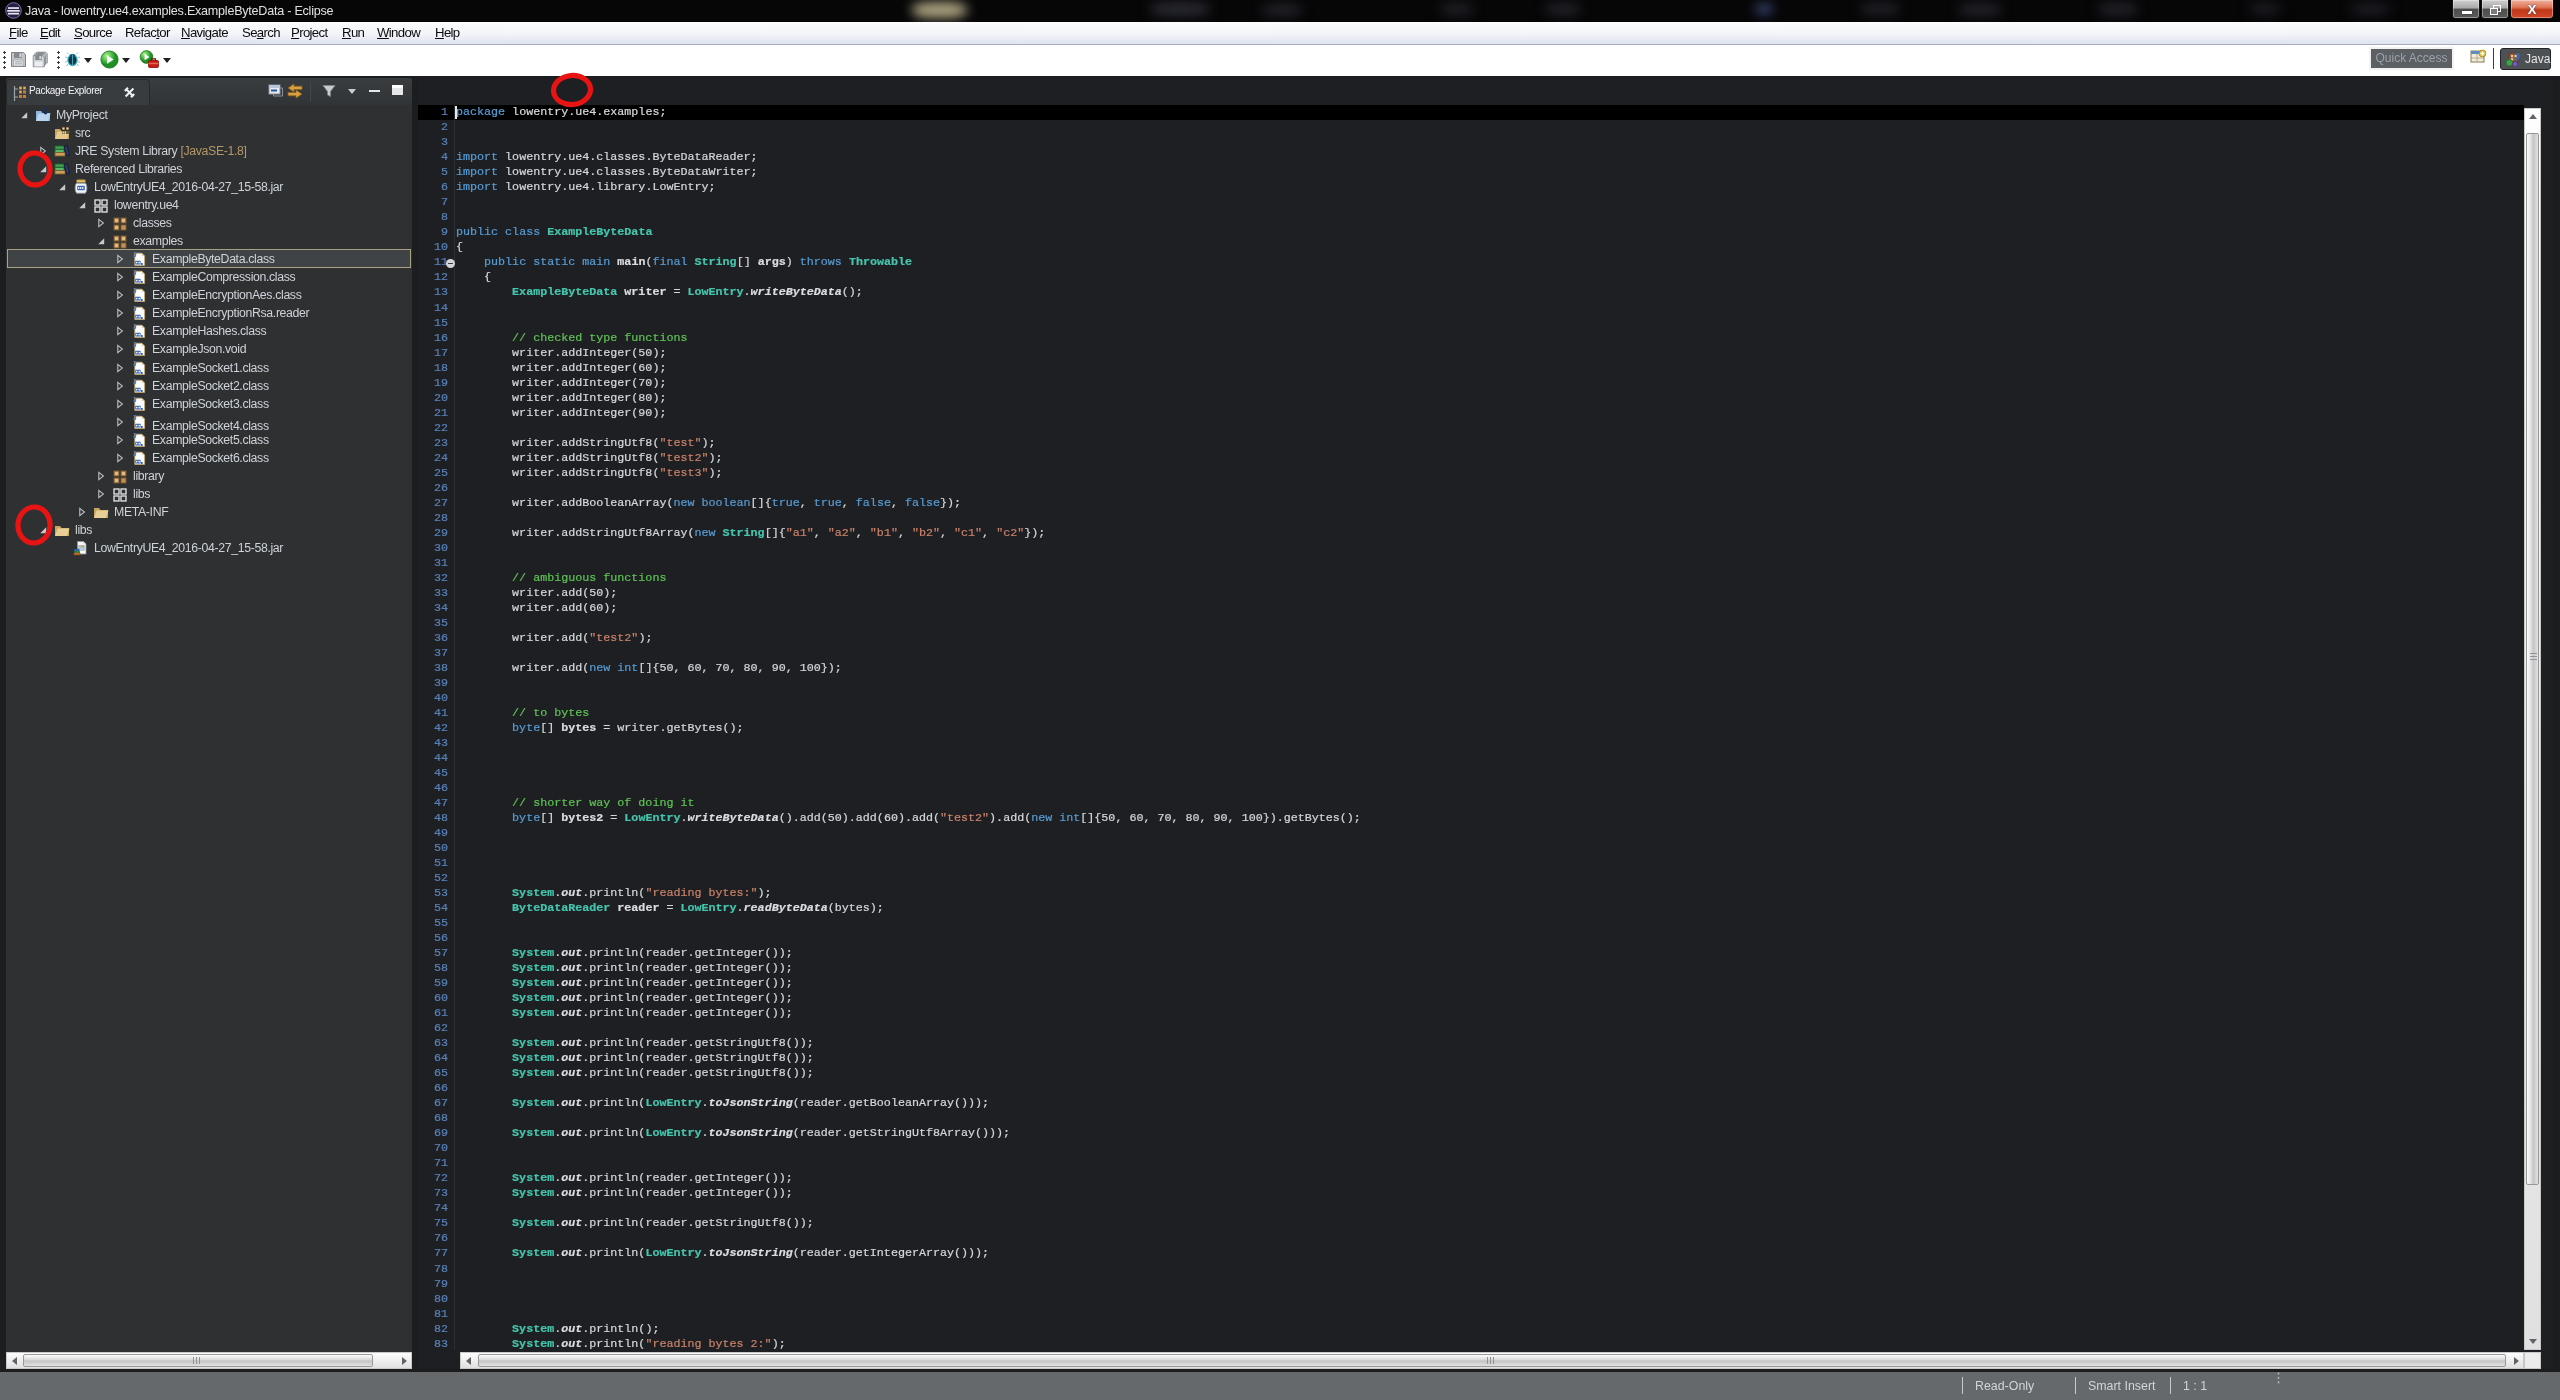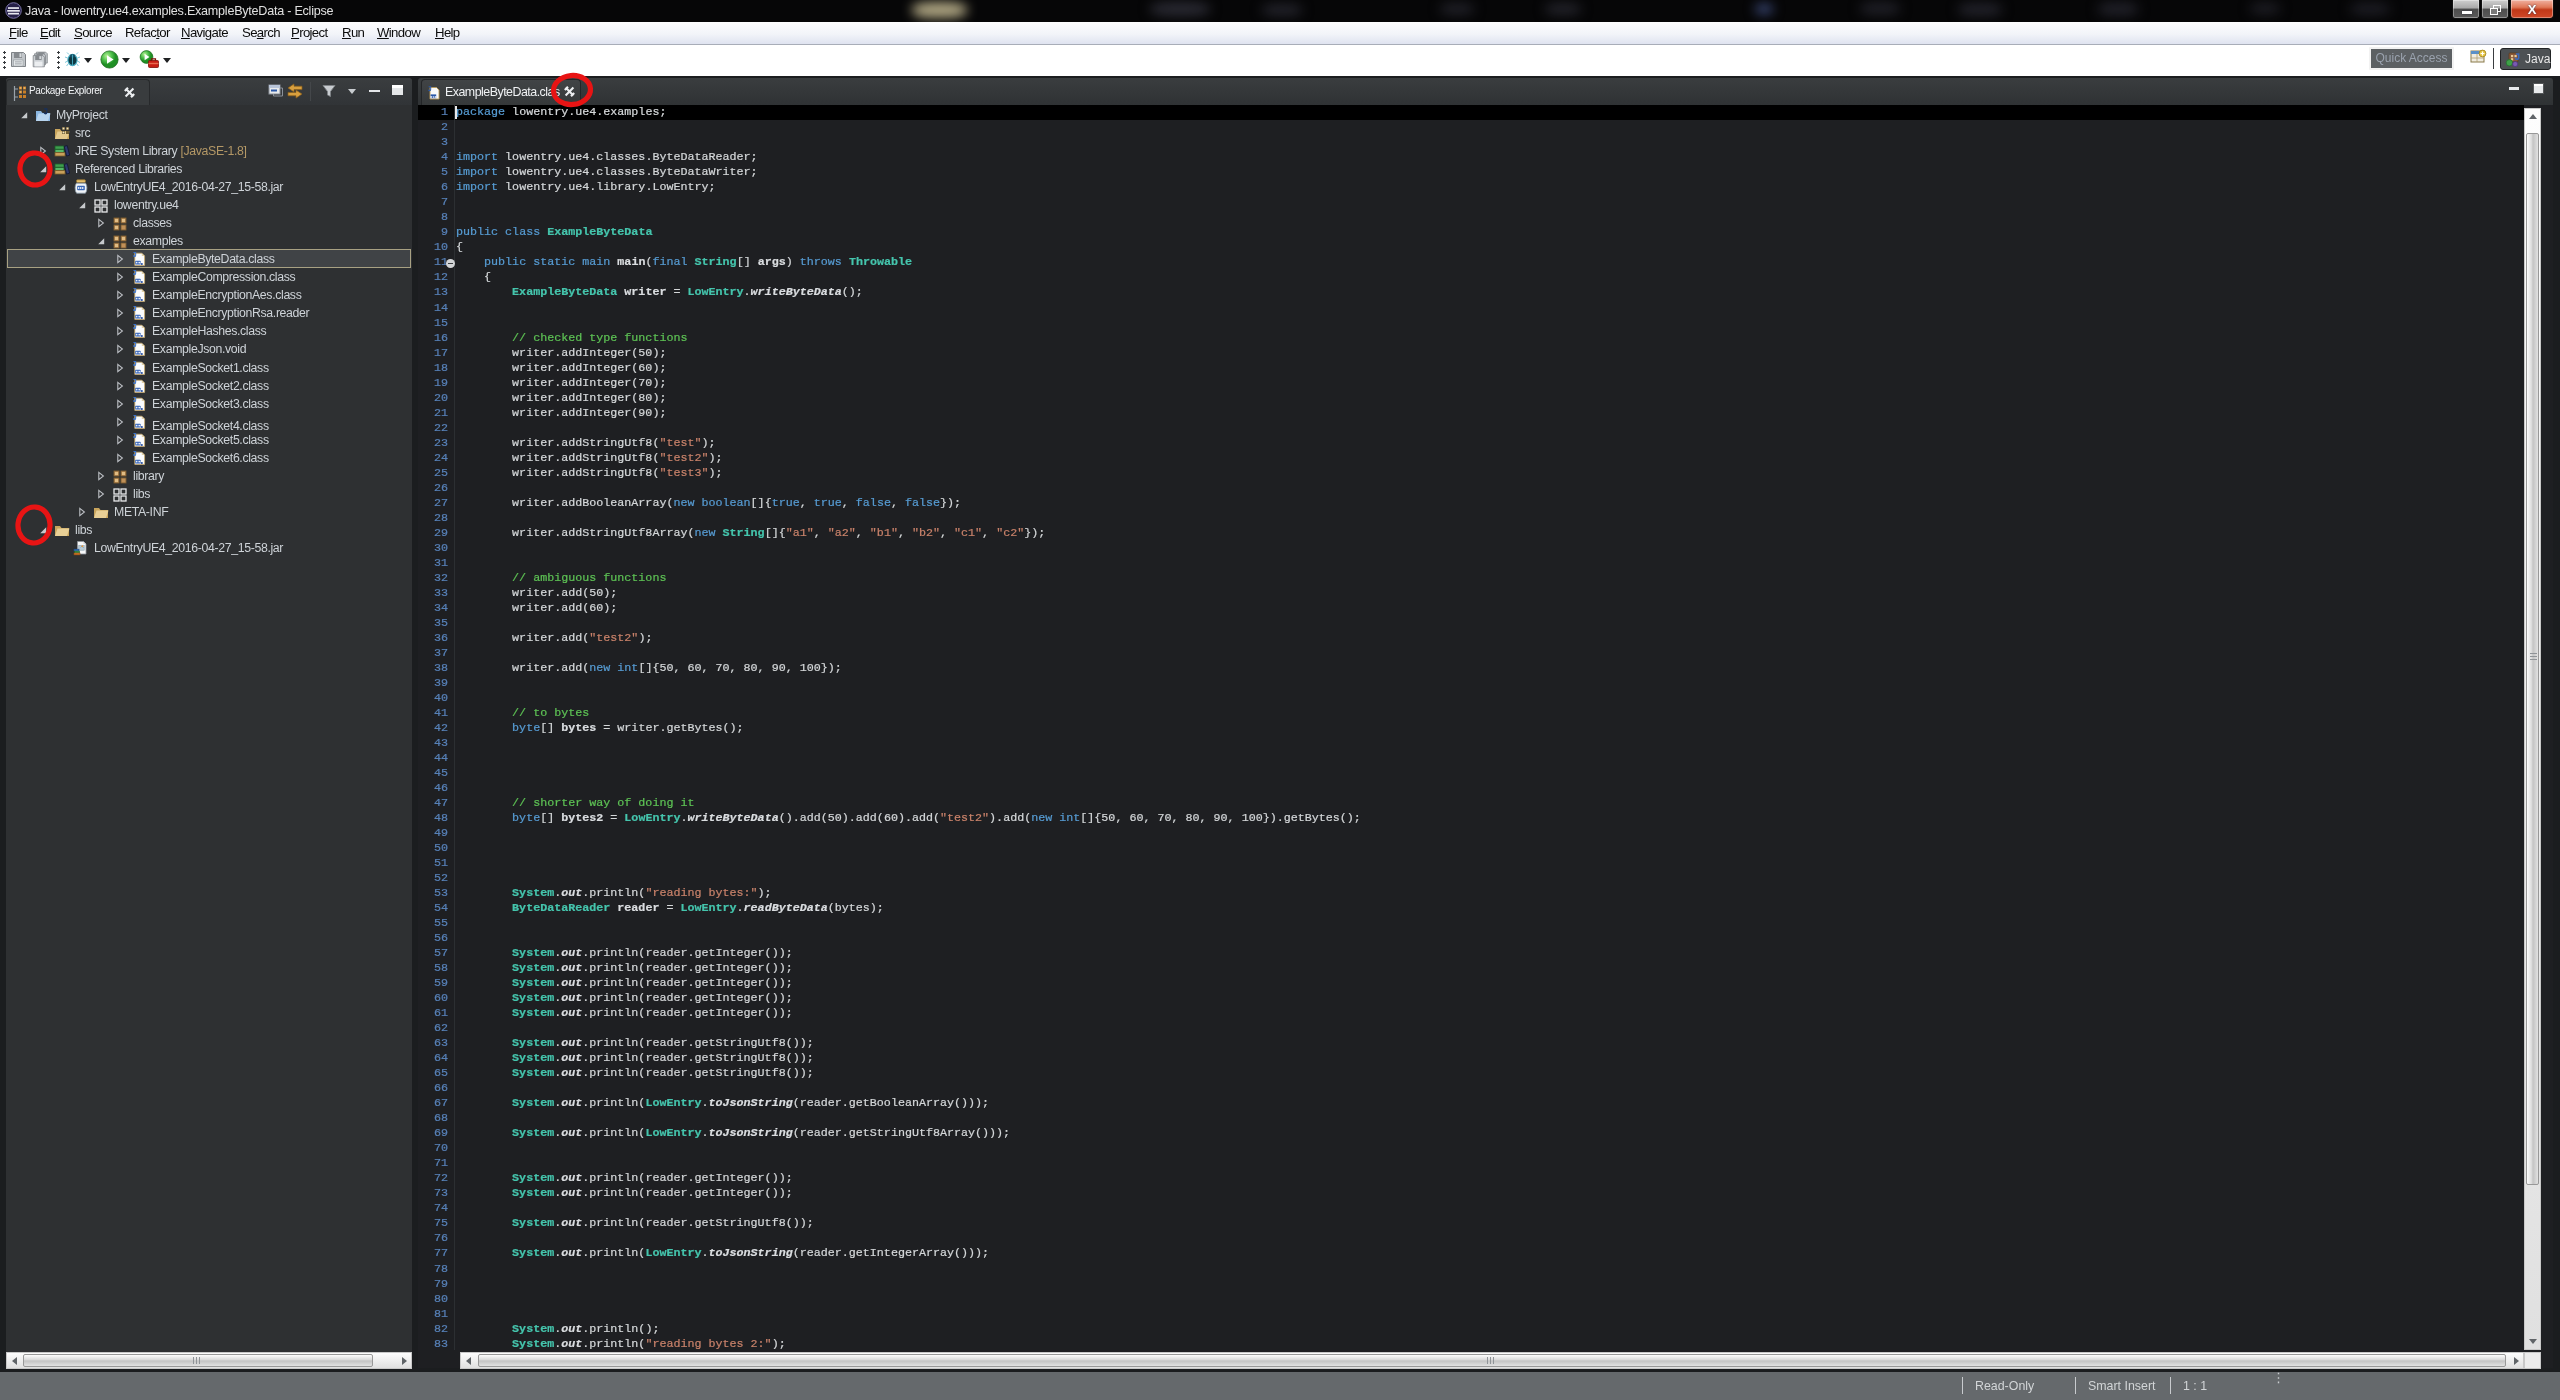--- a/index.html
+++ b/index.html
@@ -731,38 +731,20 @@
 <div class="tlab" style="left:88px;top:434.2px">LowEntryUE4_2016-04-27_15-58.jar</div>
 </div>
 <div class="sb" style="left:0px;top:1274px;width:406px;height:17px">
 <div class="sbarrow" style="left:5px;top:4px;border-top:4px solid transparent;border-bottom:4px solid transparent;border-right:5px solid #606468"></div>
 <div class="sbthumb" style="left:16px;top:1px;width:350px;height:13px"></div>
 <div style="position:absolute;left:186px;top:4px;width:8px;height:7px;background-image:repeating-linear-gradient(90deg,#909498 0 1px,transparent 1px 3px)"></div>
 <div class="sbarrow" style="right:4px;top:4px;border-top:4px solid transparent;border-bottom:4px solid transparent;border-left:5px solid #606468"></div>
 </div>
 </div>
 <div id="editor">
-<div id="edhead">
-<div id="edtab">
-<div id="edtabico">
-            <svg width="16" height="16" viewBox="0 0 16 16">
-<path d="M4 2.5 h6.5 l2.5 2.5 v9 H4 z" fill="#f8f9fa" stroke="#b89858" stroke-width="0.9"></path>
-<path d="M2.6 1.2 h2.6 v3.2 q0 1.8 -1.6 1.8 q-1.4 0 -1.6 -1.5 l1.3 -0.25 q0.05 0.55 0.4 0.55 q0.55 0 0.55 -0.8 V2.3 h-1.65 z" fill="#2a58a8"></path>
-<rect x="4.6" y="9.4" width="5.6" height="3.8" fill="#2a58a8"></rect>
-<text x="7.4" y="12.5" font-size="3.4" fill="#fff" text-anchor="middle" font-family="Liberation Mono, monospace" font-weight="bold">010</text>
-</svg>
-          </div>
-<div id="edtablab">ExampleByteData.clas</div>
-<svg class="xico" width="11" height="11" viewBox="0 0 11 11">
-<path d="M1.6 1.6 L9.4 9.4 M9.4 1.6 L1.6 9.4 M0.8 4 L4 0.8 M7 10.2 L10.2 7" stroke="#eceef0" stroke-width="2.1" fill="none"></path>
-</svg>
-</div>
-<div style="position:absolute;left:2091px;top:9px;width:10px;height:2.5px;background:#e8eaec"></div>
-<div style="position:absolute;left:2116px;top:6px;width:9px;height:9px;background:#e8eaec;border-top:2.5px solid #fff;box-shadow:0 0 0 1px #55585a"></div>
-</div>
 <div id="codearea">
 <div id="curline"></div>
 <div id="gutsep"></div>
 <pre id="gutter">1
 2
 3
 4
 5
 6
 7

